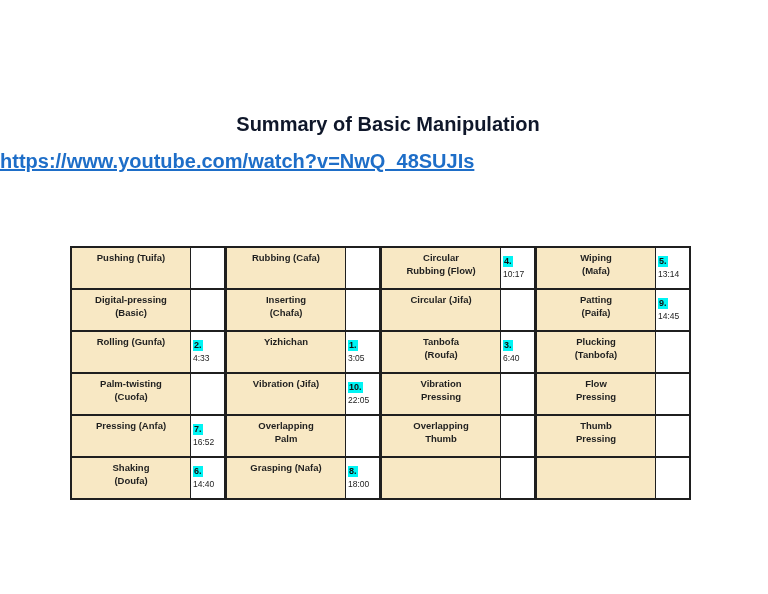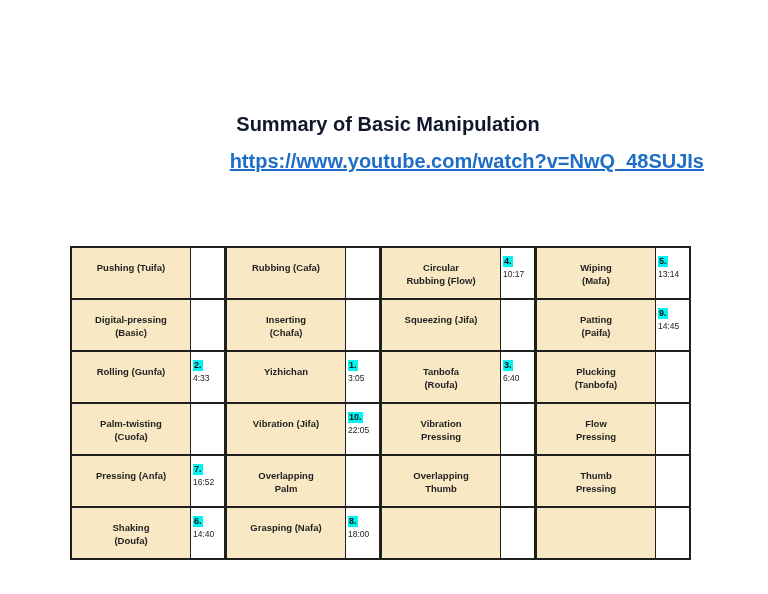--- a/index.html
+++ b/index.html
@@ -7,40 +7,40 @@
     width:768px;height:594px;background:#ffffff;
     font-family:"Liberation Sans", sans-serif;
     position:relative;overflow:hidden;color:#1f1f1f;
   }
   .page-title{
     position:absolute;top:113px;left:4px;width:768px;
     text-align:center;font-size:20px;font-weight:bold;
     color:#0f172a;margin:0;
   }
   .link-row{
-    position:absolute;top:150px;left:0;width:704px;text-align:right;
+    position:absolute;top:150px;left:0;width:704px;text-align:left;
   }
   .yt-link{
     font-size:20px;font-weight:bold;color:#1e6ec8;
     text-decoration:underline;cursor:pointer;
   }
   table.manip{
     position:absolute;left:70px;top:246px;
     border-collapse:collapse;table-layout:fixed;
     border:2px solid #1f1f1f;
   }
   td{
     border:2px solid #1f1f1f;
     padding:0;vertical-align:top;height:37px;
     overflow:hidden;
   }
   td.name{
     width:118px;background:#f8e8c4;
     text-align:center;font-weight:bold;font-size:9.5px;
-    line-height:1.4;padding-top:13px;
+    line-height:1.4;padding-top:3px;
     border-right-width:1px;
   }
   td.name .lbl{white-space:pre-line;}
   td.time{
     width:31px;background:#ffffff;
     text-align:left;padding:2px 0 0 2px;
     border-left-width:1px;
   }
   td.name.sep{border-left-width:3px;}
   .num{
@@ -81,21 +81,21 @@
       <td class="name"><span class="lbl">Digital-pressing
 (Basic)</span></td>
       <td class="time">
           <span class="tstamp"></span>
         </td>
       <td class="name sep"><span class="lbl">Inserting
 (Chafa)</span></td>
       <td class="time">
           <span class="tstamp"></span>
         </td>
-      <td class="name sep"><span class="lbl">Squeezing (Jifa)</span></td>
+      <td class="name sep"><span class="lbl">Circular (Jifa)</span></td>
       <td class="time">
           <span class="tstamp"></span>
         </td>
       <td class="name sep"><span class="lbl">Patting
 (Paifa)</span></td>
       <td class="time"><span class="num">9.</span><span class="tstamp">14:45</span></td>
     </tr>
     <tr>
       <td class="name"><span class="lbl">Rolling  (Gunfa)</span></td>
       <td class="time"><span class="num">2.</span><span class="tstamp">4:33</span></td>

